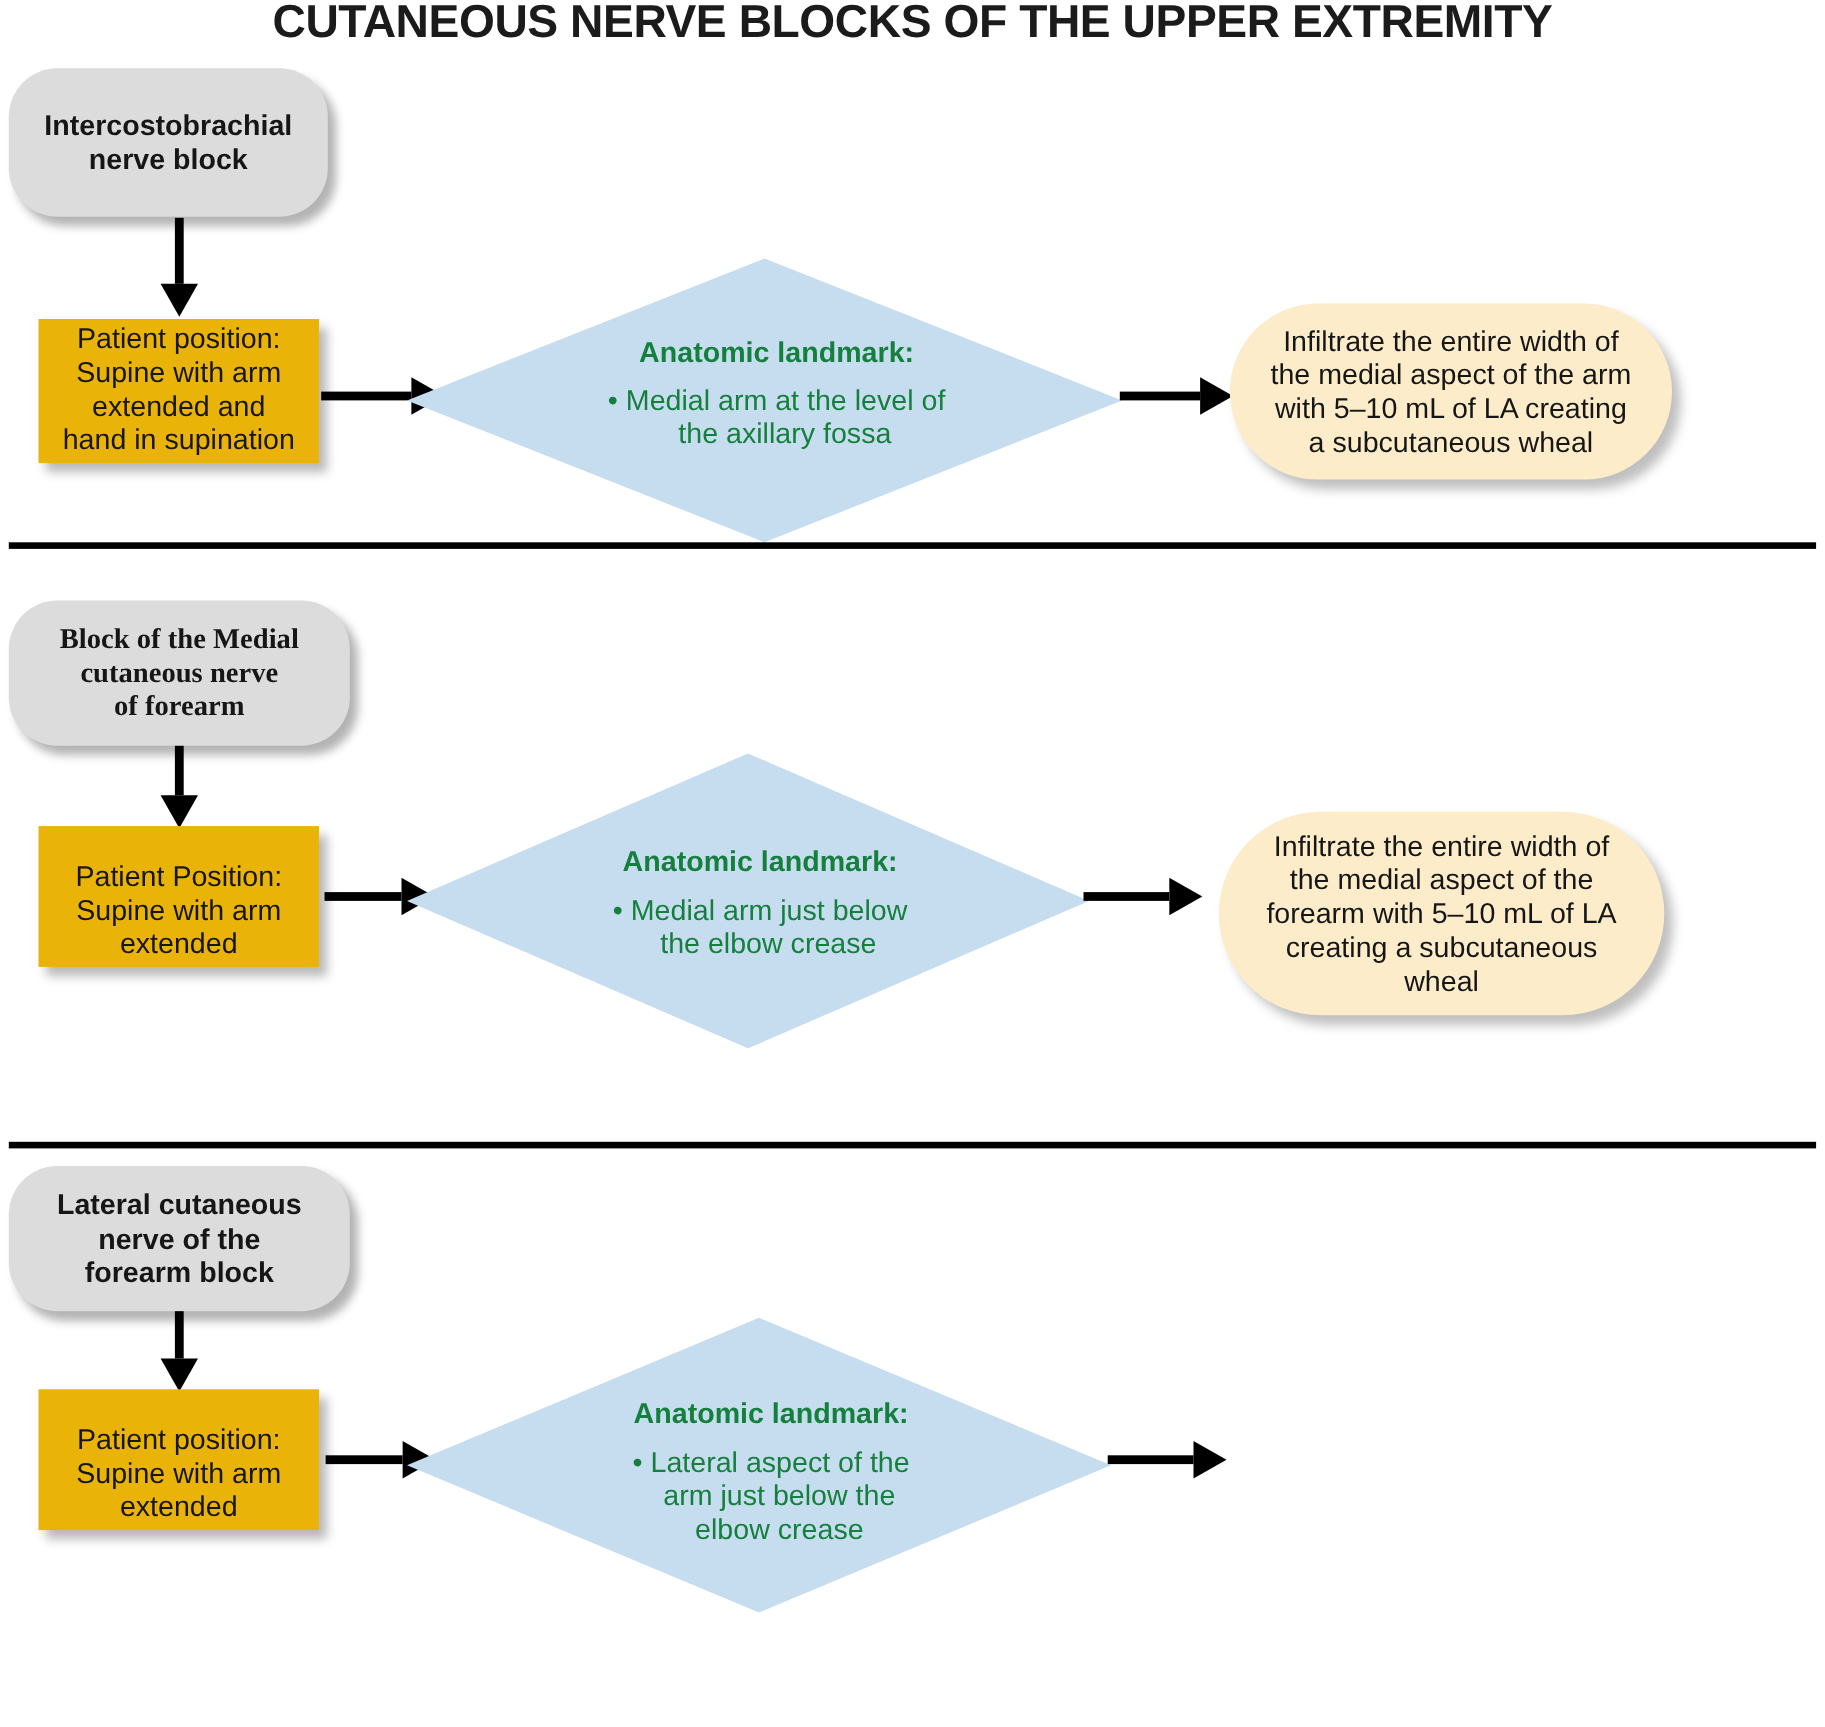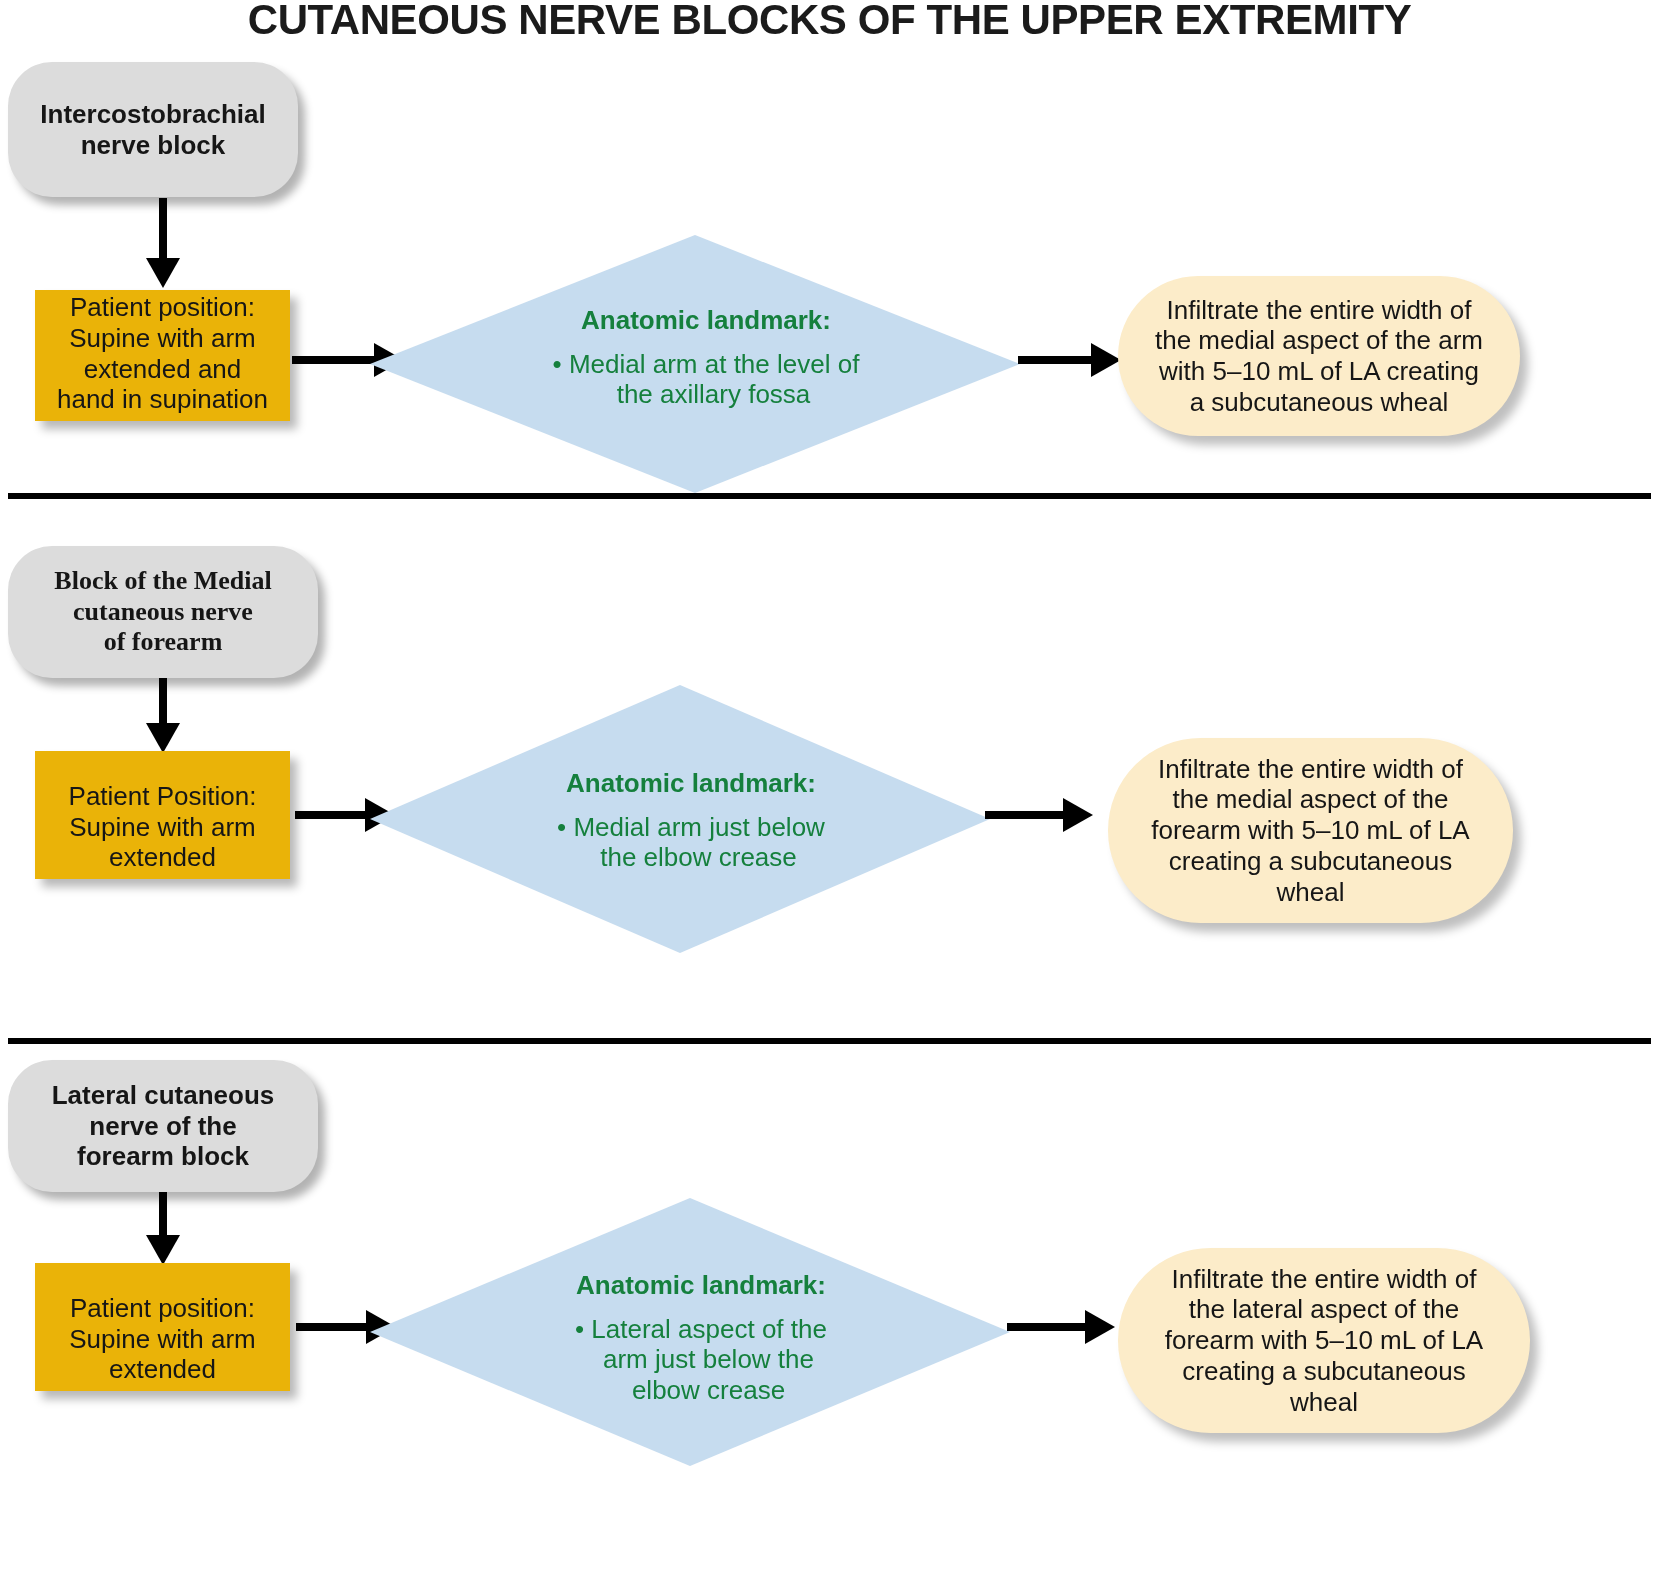--- a/index.html
+++ b/index.html
@@ -345,17 +345,14 @@
       <span class="dm-head">Anatomic landmark:</span>
       <span class="dm-bullet" style="max-width:270px;">• Lateral aspect of the arm just below the elbow crease</span>
     </div>
   </div>
 
   <div class="arrow-h" id="arr-3h2">
     <div class="shaft"></div>
     <div class="head"></div>
   </div>
 
-  <div class="node cream-node" id="cream-3">
-    <span>Infiltrate the entire width of the lateral aspect of the forearm with 5–10 mL of LA creating a subcutaneous wheal</span>
-  </div>
 
 </div>
 
 </body></html>

